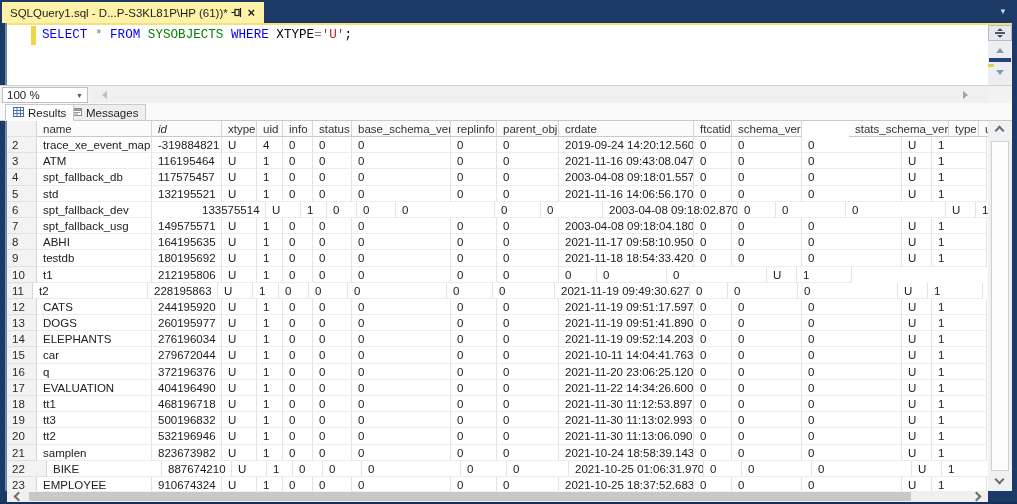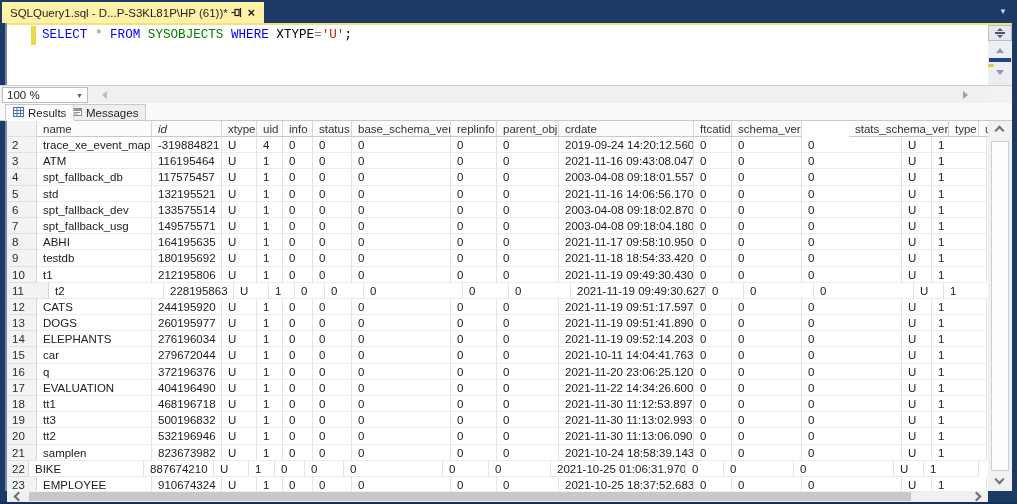--- a/index.html
+++ b/index.html
@@ -251,21 +251,21 @@
         <div class="gcell" style="width: 135px;">2021-11-16 14:06:56.170</div>
         <div class="gcell" style="width: 38px;">0</div>
         <div class="gcell" style="width: 70px;">0</div>
         <div class="gcell" style="width: 100px;">0</div>
         <div class="gcell" style="width: 30px;">U</div>
         <div class="gcell" style="width: 55px;">1</div>
       </div>
       <div class="grow">
         <div class="gcell rownum" style="width: 30px;">6</div>
         <div class="gcell" style="width: 115px;">spt_fallback_dev</div>
-        <div class="gcell" style="width: 70px;">133575514</div>
+        <div class="gcell" style="width: 70px; margin-left: 44px;">133575514</div>
         <div class="gcell" style="width: 35px;">U</div>
         <div class="gcell" style="width: 26px;">1</div>
         <div class="gcell" style="width: 30px;">0</div>
         <div class="gcell" style="width: 39px;">0</div>
         <div class="gcell" style="width: 99px;">0</div>
         <div class="gcell" style="width: 46px;">0</div>
         <div class="gcell" style="width: 62px;">0</div>
         <div class="gcell" style="width: 135px;">2003-04-08 09:18:02.870</div>
         <div class="gcell" style="width: 38px;">0</div>
         <div class="gcell" style="width: 70px;">0</div>
@@ -331,29 +331,28 @@
         <div class="gcell rownum" style="width: 30px;">10</div>
         <div class="gcell" style="width: 115px;">t1</div>
         <div class="gcell" style="width: 70px;">212195806</div>
         <div class="gcell" style="width: 35px;">U</div>
         <div class="gcell" style="width: 26px;">1</div>
         <div class="gcell" style="width: 30px;">0</div>
         <div class="gcell" style="width: 39px;">0</div>
         <div class="gcell" style="width: 99px;">0</div>
         <div class="gcell" style="width: 46px;">0</div>
         <div class="gcell" style="width: 62px;">0</div>
-        <div class="gcell" style="width: 135px;">2021-11-19 09:49:30.430</div>
-        <div class="gcell" style="width: 38px;">0</div>
-        <div class="gcell" style="width: 70px;">0</div>
-        <div class="gcell" style="width: 100px;">0</div>
-        <div class="gcell" style="width: 30px;">U</div>
-        <div class="gcell" style="width: 55px;">1</div>
-      </div>
-      <div class="grow">
-        <div class="gcell rownum" style="width: 42px;">11</div>
+        <div class="gcell" style="width: 38px;">0</div>
+        <div class="gcell" style="width: 70px;">0</div>
+        <div class="gcell" style="width: 100px;">0</div>
+        <div class="gcell" style="width: 30px;">U</div>
+        <div class="gcell" style="width: 55px;">1</div>
+      </div>
+      <div class="grow">
+        <div class="gcell rownum" style="width: 26px;">11</div>
         <div class="gcell" style="width: 115px;">t2</div>
         <div class="gcell" style="width: 70px;">228195863</div>
         <div class="gcell" style="width: 35px;">U</div>
         <div class="gcell" style="width: 26px;">1</div>
         <div class="gcell" style="width: 30px;">0</div>
         <div class="gcell" style="width: 39px;">0</div>
         <div class="gcell" style="width: 99px;">0</div>
         <div class="gcell" style="width: 46px;">0</div>
         <div class="gcell" style="width: 62px;">0</div>
         <div class="gcell" style="width: 135px;">2021-11-19 09:49:30.627</div>
@@ -537,21 +536,21 @@
         <div class="gcell" style="width: 46px;">0</div>
         <div class="gcell" style="width: 62px;">0</div>
         <div class="gcell" style="width: 135px;">2021-10-24 18:58:39.143</div>
         <div class="gcell" style="width: 38px;">0</div>
         <div class="gcell" style="width: 70px;">0</div>
         <div class="gcell" style="width: 100px;">0</div>
         <div class="gcell" style="width: 30px;">U</div>
         <div class="gcell" style="width: 55px;">1</div>
       </div>
       <div class="grow">
-        <div class="gcell rownum" style="width: 22px;">22</div>
+        <div class="gcell rownum" style="width: 40px;">22</div>
         <div class="gcell" style="width: 115px;">BIKE</div>
         <div class="gcell" style="width: 70px;">887674210</div>
         <div class="gcell" style="width: 35px;">U</div>
         <div class="gcell" style="width: 26px;">1</div>
         <div class="gcell" style="width: 30px;">0</div>
         <div class="gcell" style="width: 39px;">0</div>
         <div class="gcell" style="width: 99px;">0</div>
         <div class="gcell" style="width: 46px;">0</div>
         <div class="gcell" style="width: 62px;">0</div>
         <div class="gcell" style="width: 135px;">2021-10-25 01:06:31.970</div>

